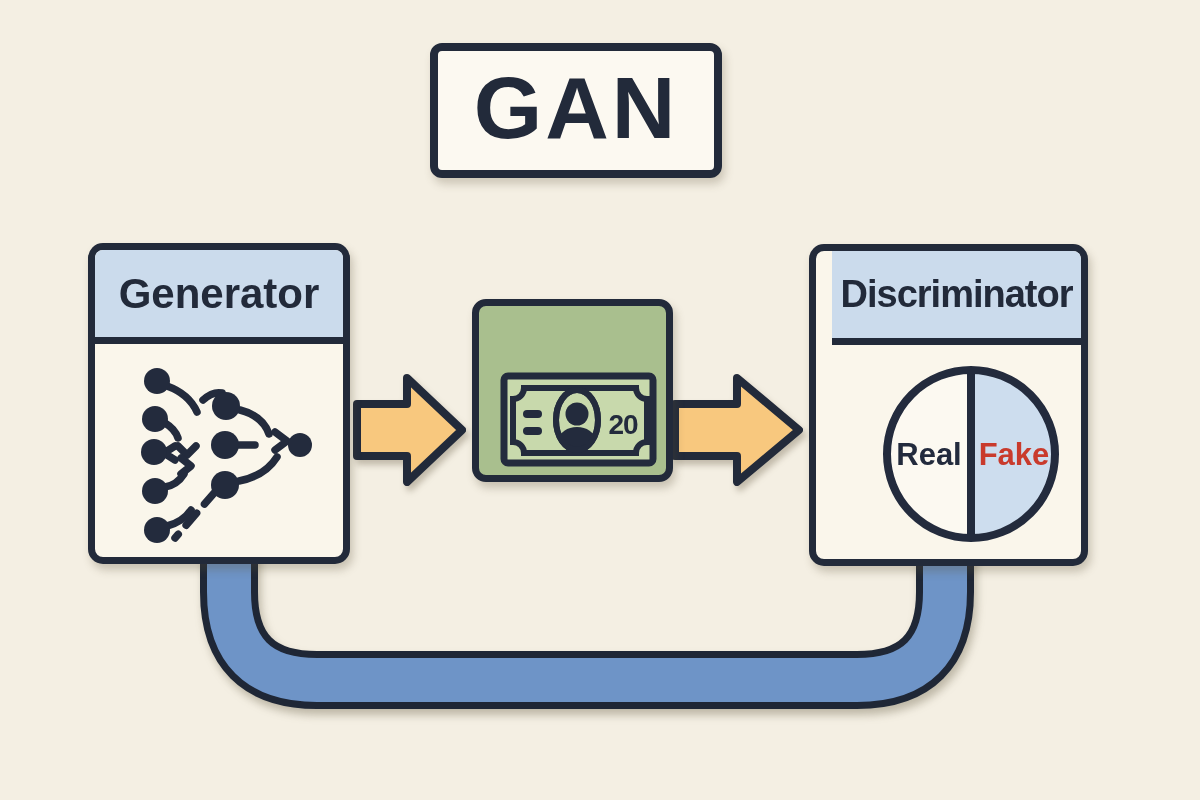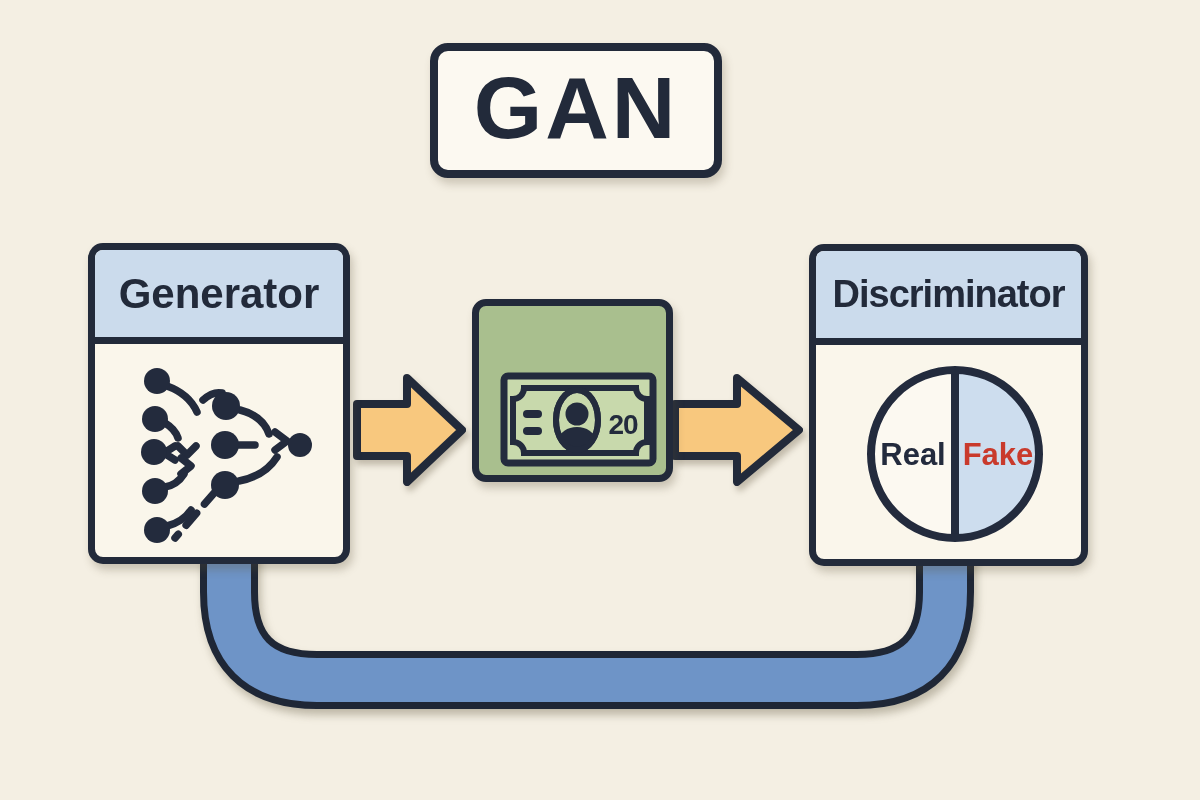--- a/index.html
+++ b/index.html
@@ -30,32 +30,32 @@
   .box-header {
     box-sizing:border-box; width:100%;
     background:#cbdbec; border-bottom:7px solid #222a3a;
     display:flex; align-items:center; justify-content:center;
     font-weight:700; color:#222a3a;
   }
   .box-body { position:relative; width:100%; }
 
   .title-box {
     position:absolute; left:430px; top:43px; width:292px; height:135px;
-    box-sizing:border-box; border:8px solid #222a3a; border-radius:18px;
+    box-sizing:border-box; border:8px solid #222a3a; border-radius:12px;
     background:#fcf9f1; box-shadow:3px 6px 8px rgba(90,80,55,0.25);
     display:flex; align-items:center; justify-content:center;
   }
   .title-text {
     font-size:88px; font-weight:700; letter-spacing:3px; color:#222a3a;
     line-height:1; padding-bottom:6px;
   }
 
   .generator-box     { left:88px;  top:243px; width:262px; height:321px; }
   .generator-header  { height:94px; font-size:42px; }
-  .discriminator-box { left:809px; top:244px; width:279px; height:322px; }
+  .discriminator-box { left:809px; top:244px; width:279px; height:322px;padding-left:16px; }
   .discriminator-header { height:94px; font-size:38px; letter-spacing:-1px; }
 
   .sample-box {
     position:absolute; left:472px; top:299px; width:201px; height:183px;
     box-sizing:border-box; border:7px solid #222a3a; border-radius:14px;
     background:#a9bf8e; box-shadow:3px 6px 8px rgba(90,80,55,0.28);
   }
   .banknote-svg { position:absolute; left:19px; top:62px; }
   .banknote-value { font-family:"Liberation Sans", sans-serif; font-weight:700;
                     font-size:28px; letter-spacing:-1px; }

